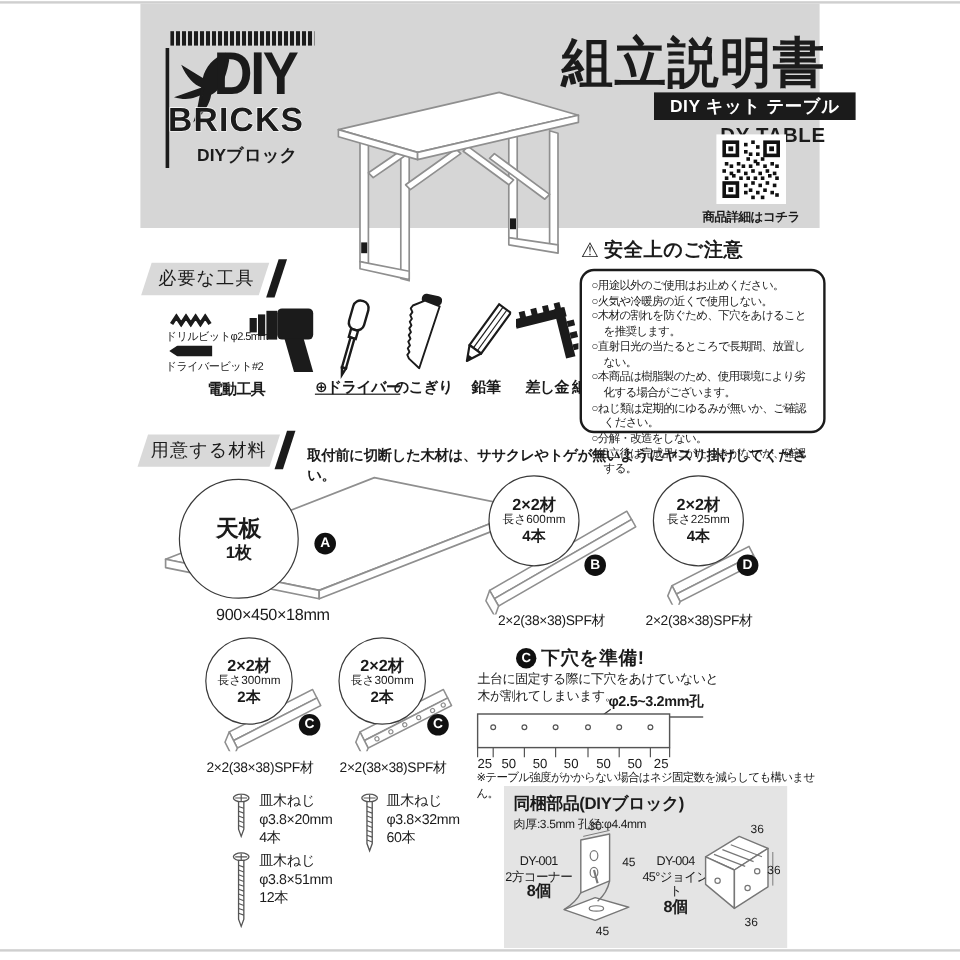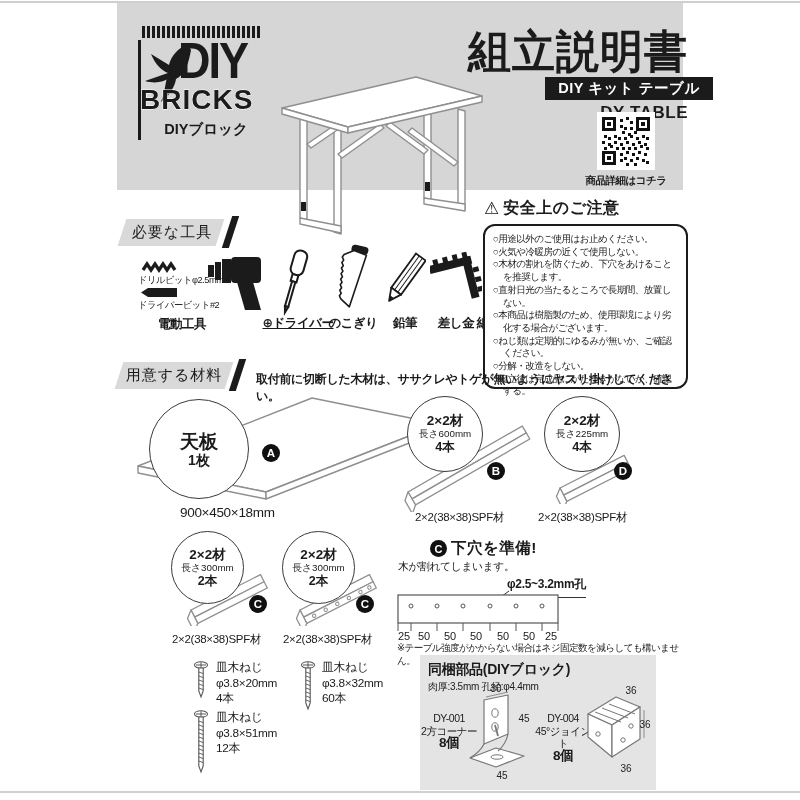--- a/index.html
+++ b/index.html
@@ -151,21 +151,21 @@
   <div class="sec-title c" style="left:126px;top:223px;width:92px;">必要な工具</div>
 
   <svg class="abs" style="left:141px;top:261px;" width="40" height="12" viewBox="0 0 40 12">
     <path d="M2,9 l4,-6 4,6 4,-6 4,6 4,-6 4,6 4,-6 4,6" stroke="#1b1b1b" stroke-width="3.2" fill="none"></path>
   </svg>
   <div class="bitlabel" style="left:138px;top:274px;">ドリルビットφ2.5mm</div>
   <svg class="abs" style="left:141px;top:288px;" width="36" height="9" viewBox="0 0 36 9">
     <polygon points="0,4.5 7,0 36,0 36,9 7,9" fill="#1b1b1b"></polygon>
   </svg>
   <div class="bitlabel" style="left:138px;top:299px;">ドライバービット#2</div>
-  <div class="toollabel" style="left:136px;top:316px;width:92px;">電動工具</div>
+  <div class="toollabel" style="left:151px;top:316px;width:92px;">電動工具</div>
   <svg class="abs" style="left:206px;top:248px;" width="62" height="64" viewBox="0 0 62 64">
     <g fill="#1b1b1b">
       <rect x="2" y="17" width="6" height="12"></rect>
       <rect x="9" y="14" width="6" height="18"></rect>
       <rect x="16" y="11" width="9" height="24"></rect>
       <rect x="25" y="9" width="30" height="26" rx="4"></rect>
       <polygon points="31,34 47,34 55,62 39,62"></polygon>
     </g>
   </svg>
 
@@ -220,21 +220,21 @@
       </pattern>
     </defs>
     <rect x="10" y="10" width="35" height="35" transform="rotate(45 27 28)" fill="url(#xhatch)" stroke="#2a2a2a" stroke-width="1.4"></rect>
   </svg>
   <div class="toollabel" style="left:473px;top:315px;width:82px;">紙ヤスリ#240</div>
 
   <div class="abs" style="left:484px;top:198px;display:flex;align-items:center;gap:4px;">
     <span style="font-size:17px;">⚠</span>
     <span class="xb" style="font-size:16px;letter-spacing:0.5px;">安全上のご注意</span>
   </div>
-  <div class="safety-box" style="left:483px;top:224px;width:205px;height:165px;">
+  <div class="safety-box" style="left:483px;top:224px;width:205px;height:137px;">
     <div class="safety-item">○用途以外のご使用はお止めください。</div>
     <div class="safety-item">○火気や冷暖房の近くで使用しない。</div>
     <div class="safety-item">○木材の割れを防ぐため、下穴をあけることを推奨します。</div>
     <div class="safety-item">○直射日光の当たるところで長期間、放置しない。</div>
     <div class="safety-item">○本商品は樹脂製のため、使用環境により劣化する場合がございます。</div>
     <div class="safety-item">○ねじ類は定期的にゆるみが無いか、ご確認ください。</div>
     <div class="safety-item">○分解・改造をしない。</div>
     <div class="safety-item">○組立後は完成品にがたつきがないか、確認する。</div>
   </div>
 
@@ -325,20 +325,21 @@
     <div class="pc-qty">2本</div>
   </div>
   <div class="marker" style="left:356px;top:595px;">C</div>
   <div class="spec" style="left:283px;top:632px;">2×2(38×38)SPF材</div>
 
   <div class="abs" style="left:430px;top:538px;display:flex;align-items:center;gap:4px;">
     <span class="marker" style="position:static;width:17px;height:17px;font-size:11px;">C</span>
     <span class="xb" style="font-size:15.5px;letter-spacing:0.5px;">下穴を準備!</span>
   </div>
   <div class="abs" style="left:398px;top:560px;font-size:10.8px;line-height:13.5px;letter-spacing:-0.4px;">
+    <div>土台に固定する際に下穴をあけていないと</div>
     <div>木が割れてしまいます。</div>
   </div>
   <div class="abs b" style="left:507px;top:576px;font-size:12px;border-bottom:1px solid #333;padding-bottom:4px;letter-spacing:-0.3px;">φ2.5~3.2mm孔</div>
   <svg class="abs" style="left:397px;top:589px;" width="164" height="54" viewBox="0 0 164 54">
     <line x1="112" y1="2" x2="93" y2="16" stroke="#333" stroke-width="1"></line>
     <rect x="1" y="6" width="160" height="28" fill="#fff" stroke="#555" stroke-width="1.2"></rect>
     <g fill="none" stroke="#555" stroke-width="1">
       <circle cx="14" cy="17" r="2"></circle>
         <circle cx="40" cy="17" r="2"></circle>
         <circle cx="66" cy="17" r="2"></circle>

